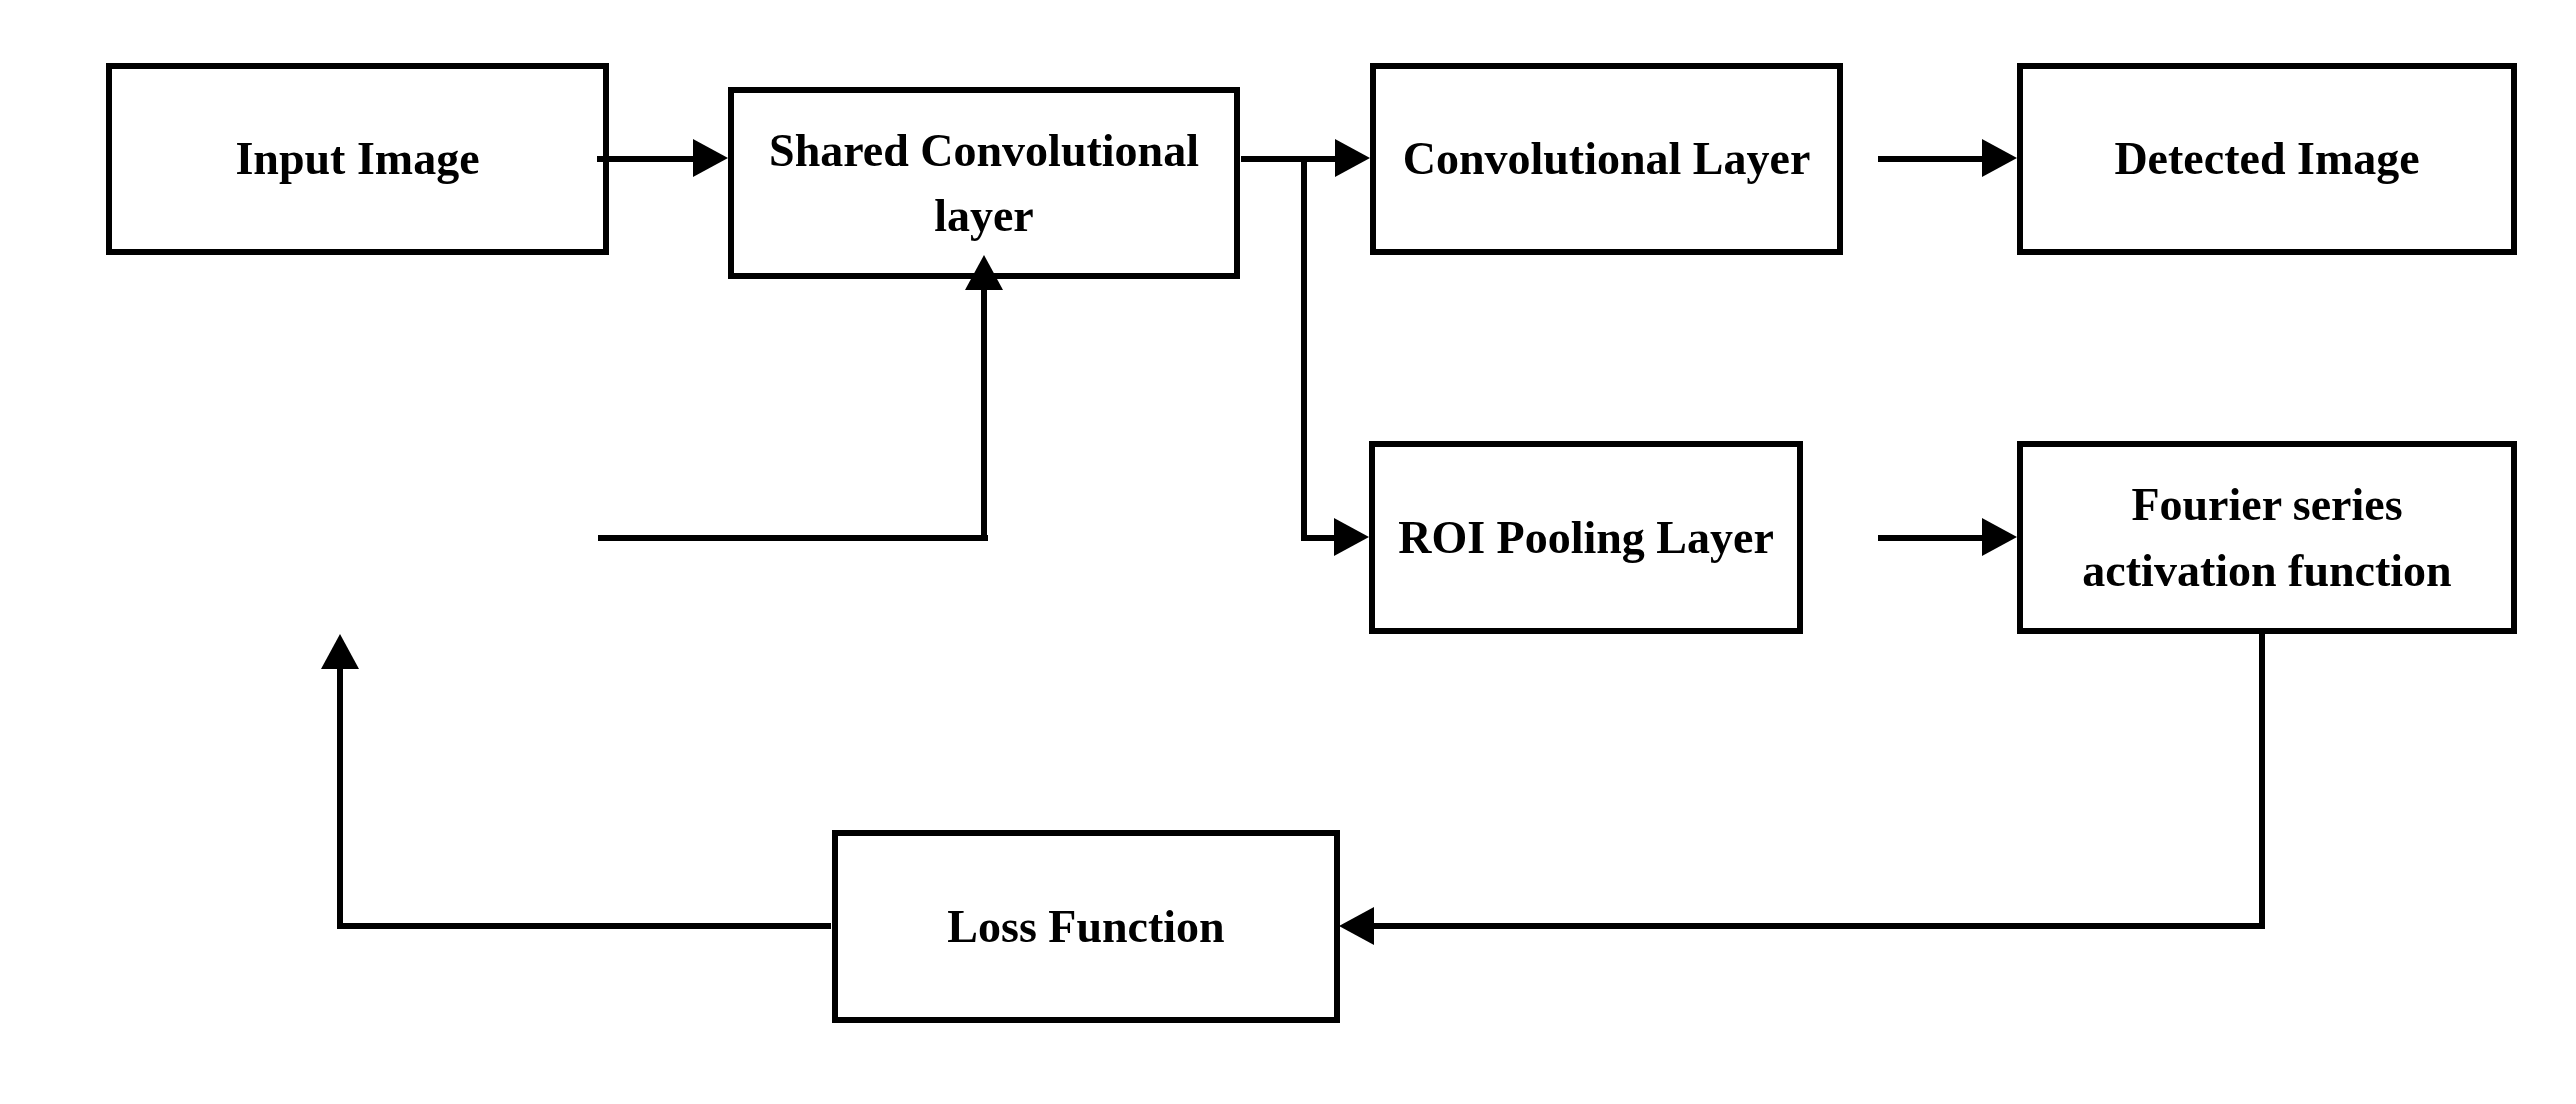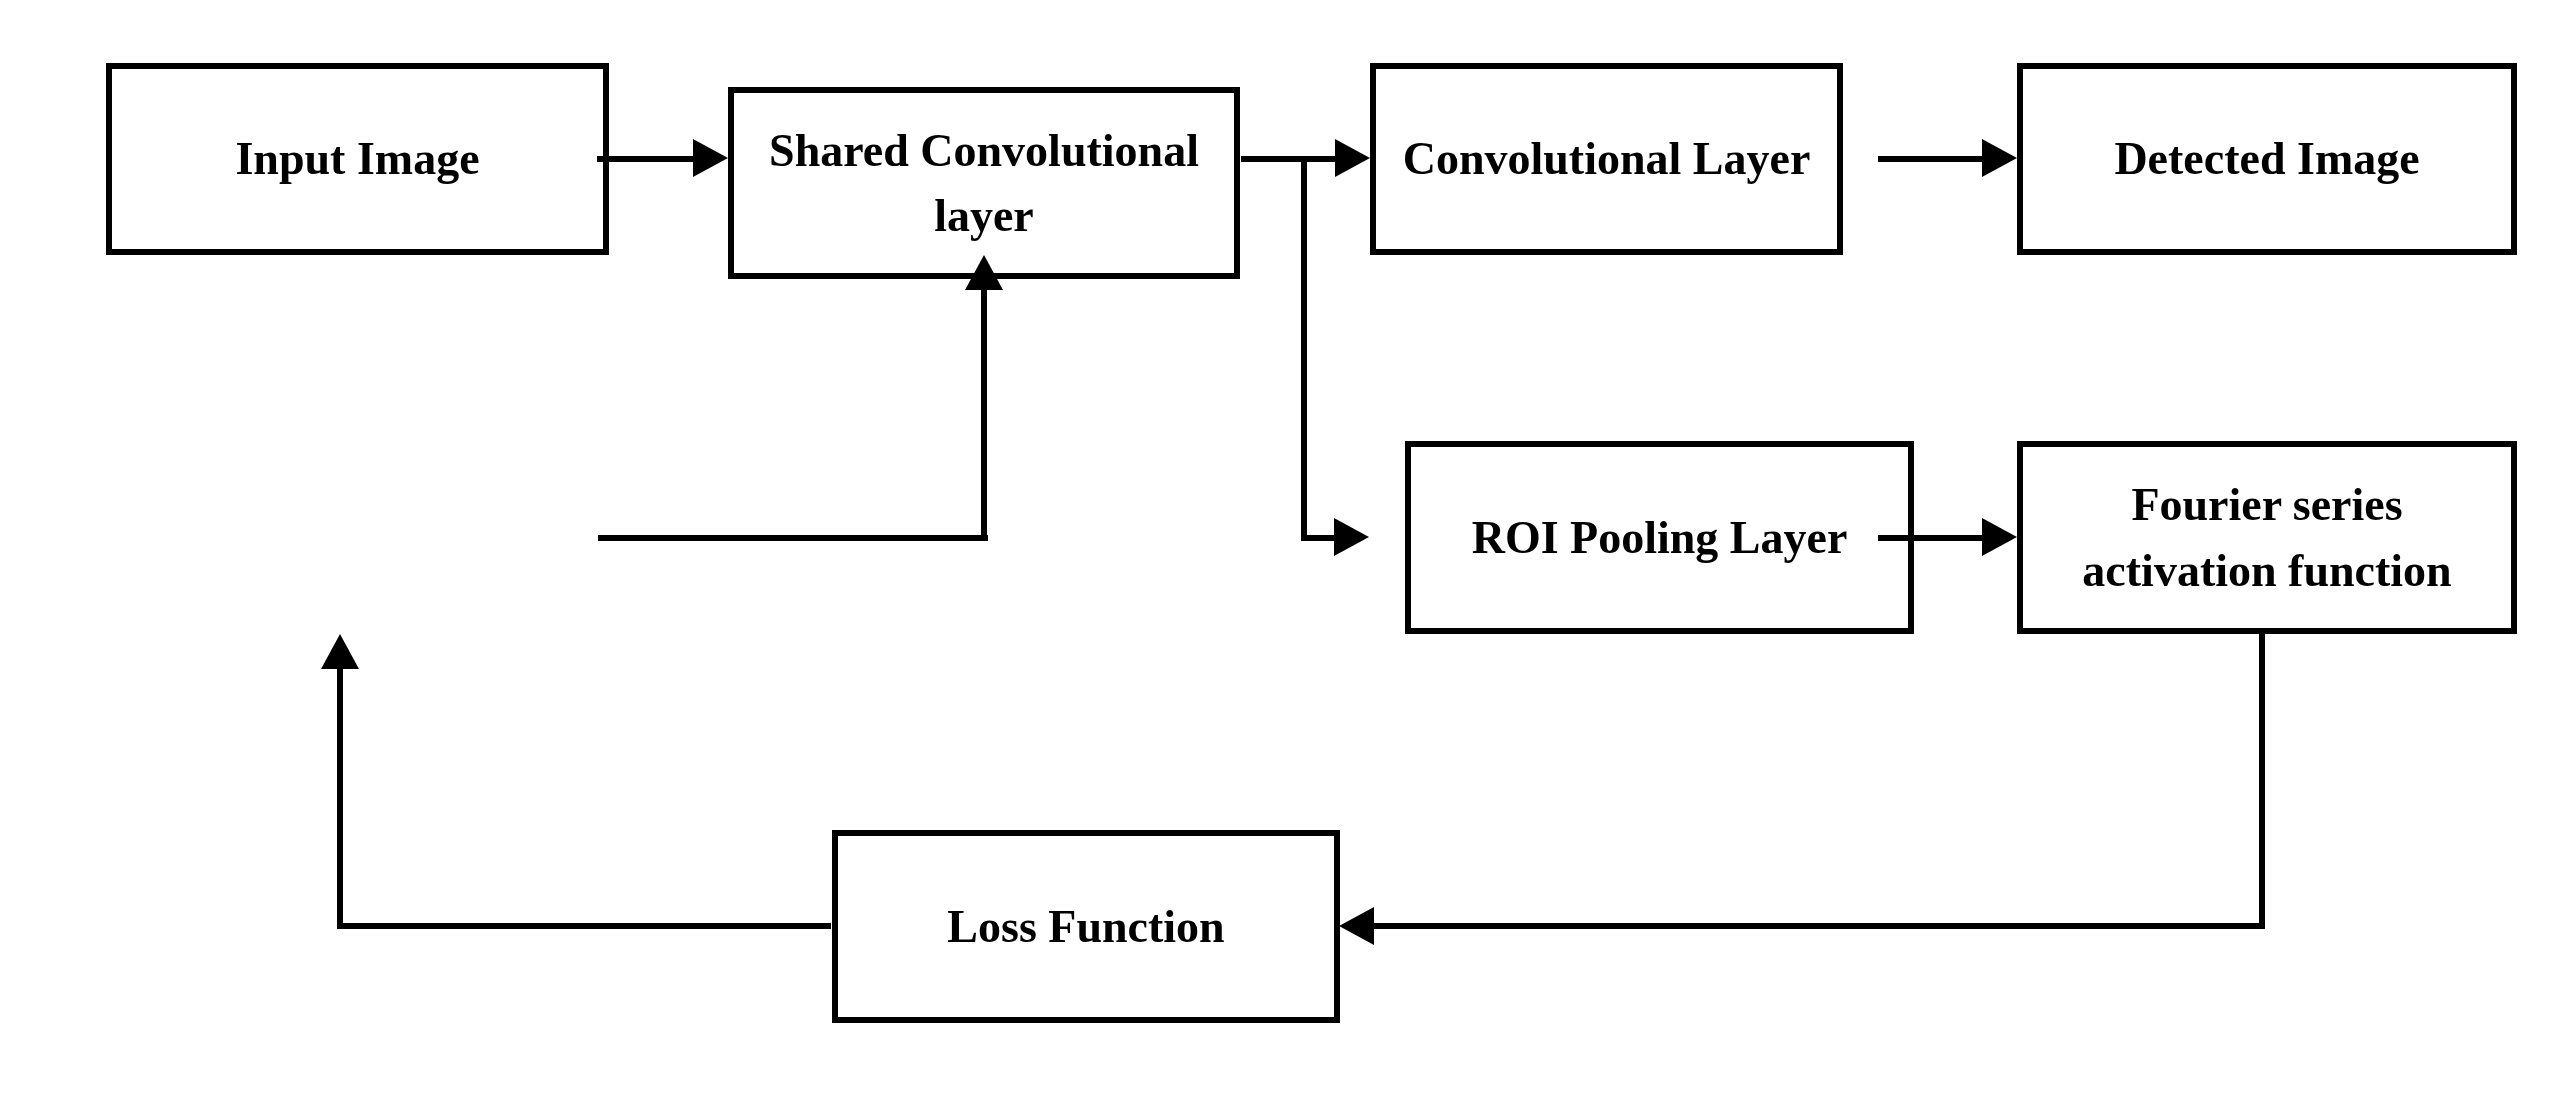--- a/index.html
+++ b/index.html
@@ -37,21 +37,21 @@
   .arrow.right{border-top:19.3px solid transparent;border-bottom:19.3px solid transparent;border-left:35px solid var(--line);}
   .arrow.left{border-top:19.3px solid transparent;border-bottom:19.3px solid transparent;border-right:35px solid var(--line);}
   .arrow.up{border-left:19.3px solid transparent;border-right:19.3px solid transparent;border-bottom:35px solid var(--line);}
 
   
   #n-input   {left:106px;  top:63px;  width:503px; height:192px;}
   #n-shared  {left:728px; top:63px;  width:512px; height:192px;margin-top:24px;}
   #n-conv    {left:1370px;top:63px;  width:473px; height:192px;}
   #n-detected{left:2017px;top:63px;  width:500px; height:192px;}
   #n-cascade {left:91px;  top:442px; width:507px; height:192px;}
-  #n-roi     {left:1369px;top:441px; width:509px; height:193px;margin-left:36px;}
+  #n-roi     {left:1369px;top:441px; width:434px; height:193px;}
   #n-fourier {left:2017px;top:441px; width:500px; height:193px;}
   #n-loss    {left:832px; top:830px; width:508px; height:193px;text-align:right;}
 </style>
 </head>
 <body>
 
 <div class="canvas">
 
   <div class="node" id="n-input">Input Image</div>
   <div class="node" id="n-shared">Shared Convolutional

